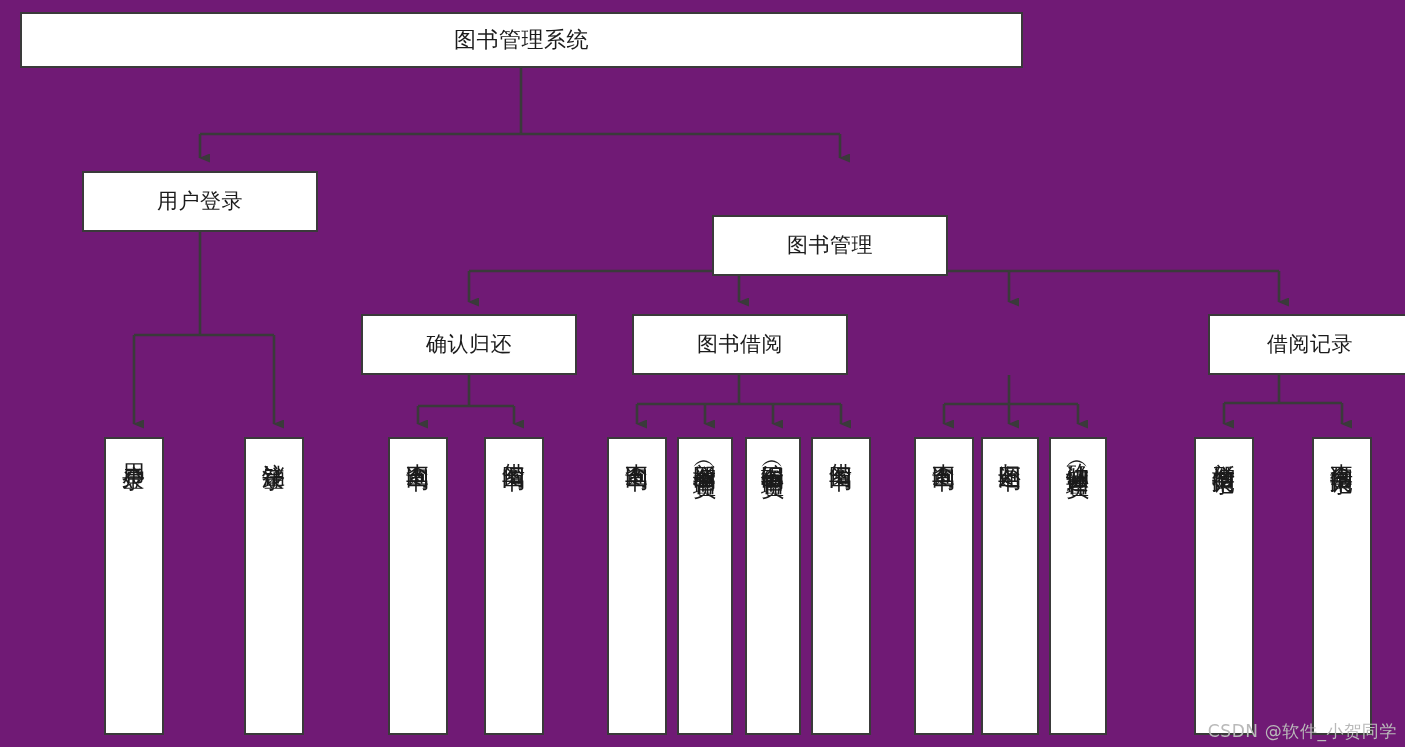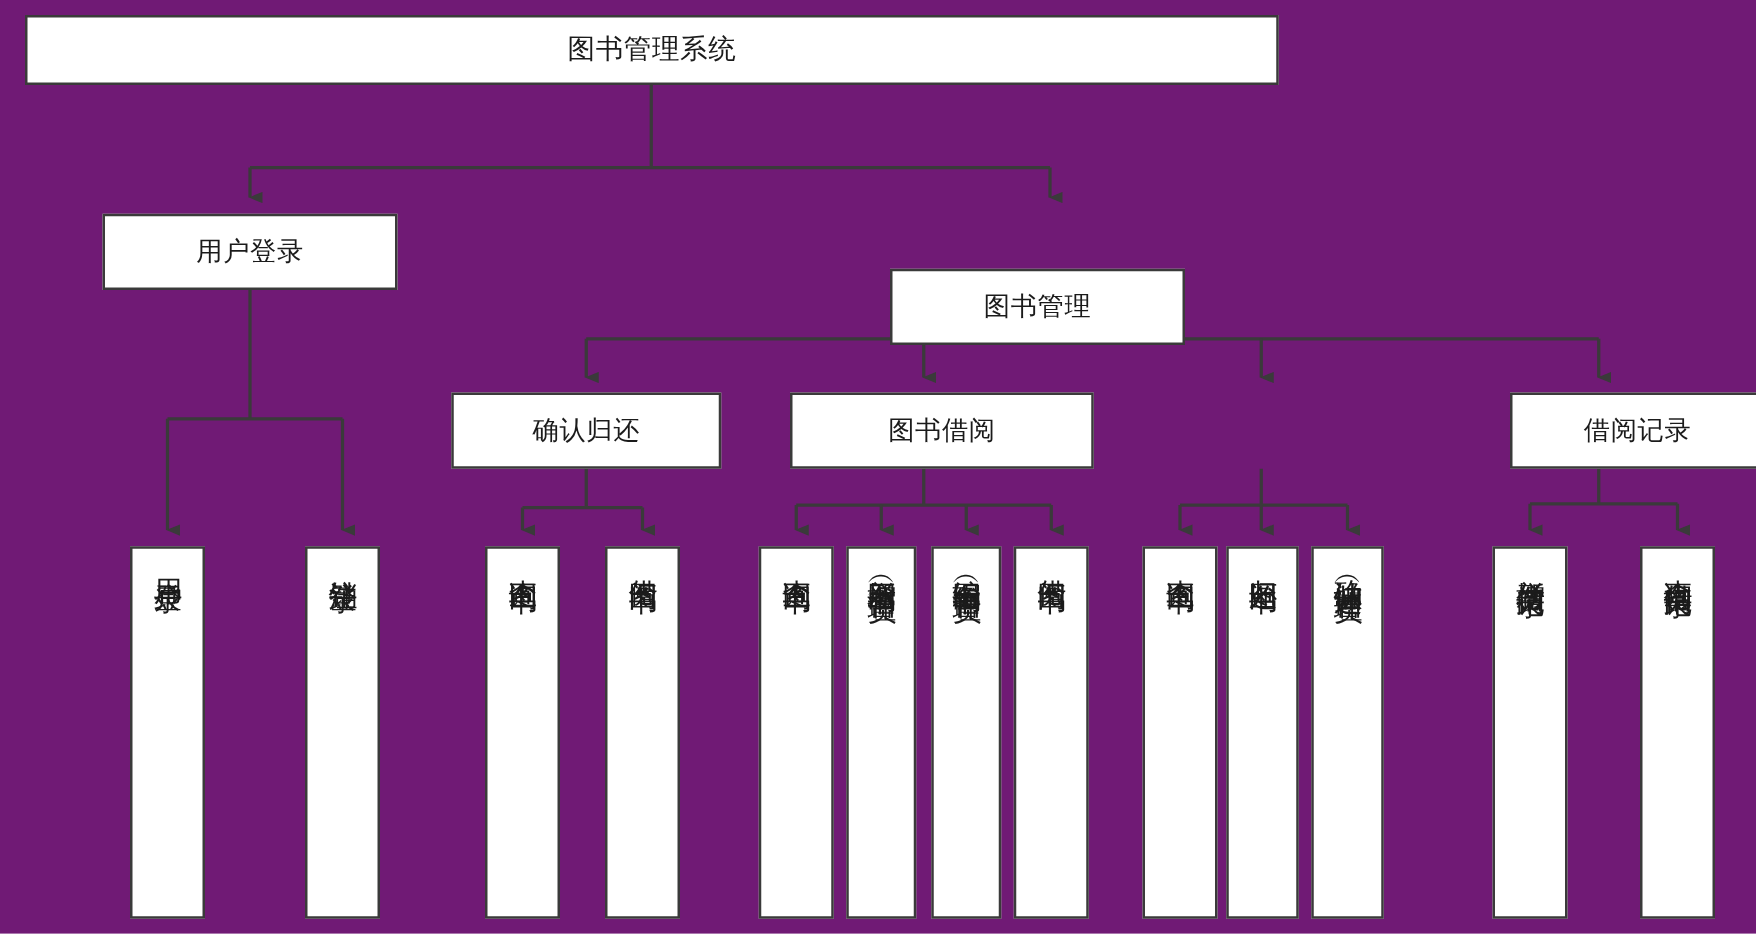--- a/index.html
+++ b/index.html
@@ -137,21 +137,21 @@
   <div class="node horiz" style="left:82px; top:171px; width:236px; height:61px;">
     <span class="node-label">用户登录</span>
   </div>
   <div class="node horiz" style="left:712px; top:171px; width:236px; height:61px;margin-top:44px;">
     <span class="node-label">图书管理</span>
   </div>
 
   <div class="node horiz" style="left:361px; top:314px; width:216px; height:61px;">
     <span class="node-label">确认归还</span>
   </div>
-  <div class="node horiz" style="left:632px; top:314px; width:243px; height:61px;">
+  <div class="node horiz" style="left:632px; top:314px; width:216px; height:61px;">
     <span class="node-label">图书借阅</span>
   </div>
   <div class="node horiz" style="left:1208px; top:314px; width:204px; height:61px;">
     <span class="node-label">借阅记录</span>
   </div>
 
   <div class="node vert" style="left:104px; top:437px; width:60px; height:298px;">
     <span class="node-label">用户登录</span>
   </div>
   <div class="node vert" style="left:244px; top:437px; width:60px; height:298px;">
@@ -188,14 +188,15 @@
     <span class="node-label">确认归还（管理员）</span>
   </div>
 
   <div class="node vert" style="left:1194px; top:437px; width:60px; height:298px;">
     <span class="node-label">新增借阅记录</span>
   </div>
   <div class="node vert" style="left:1312px; top:437px; width:60px; height:298px;">
     <span class="node-label">查询借阅记录</span>
   </div>
 
+  <div id="watermark">CSDN @软件_小贺同学</div>
 
 </div>
 
 </body></html>

